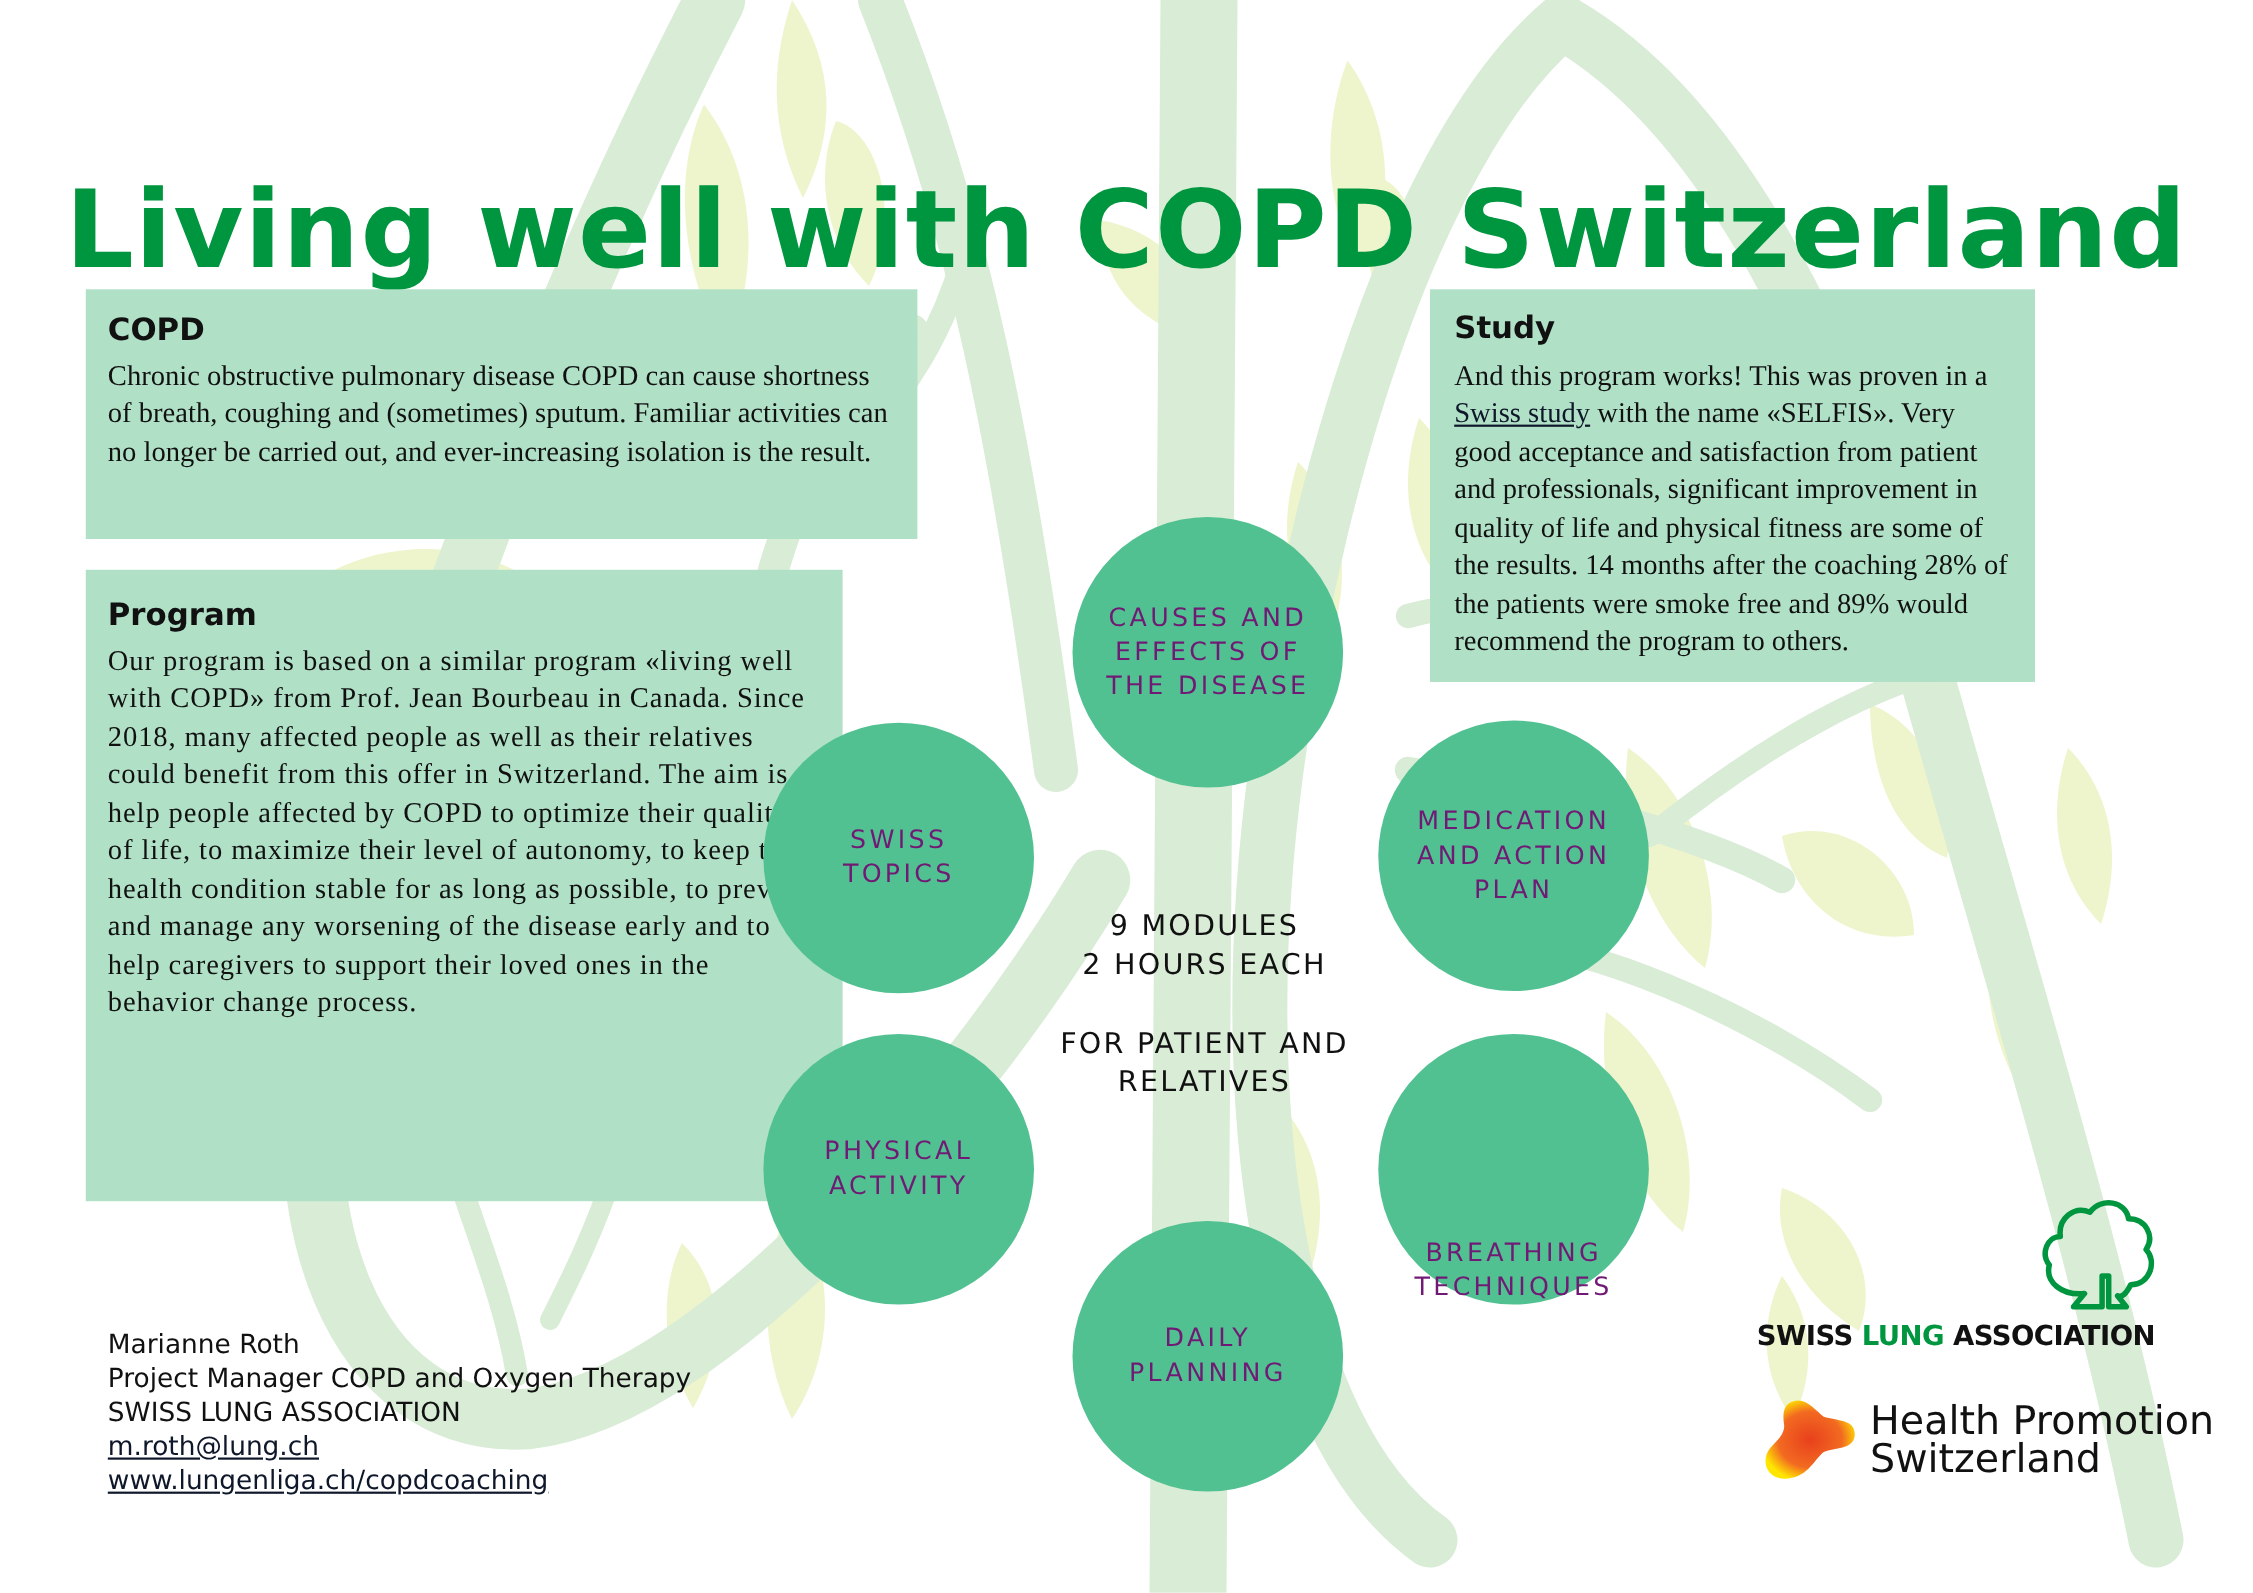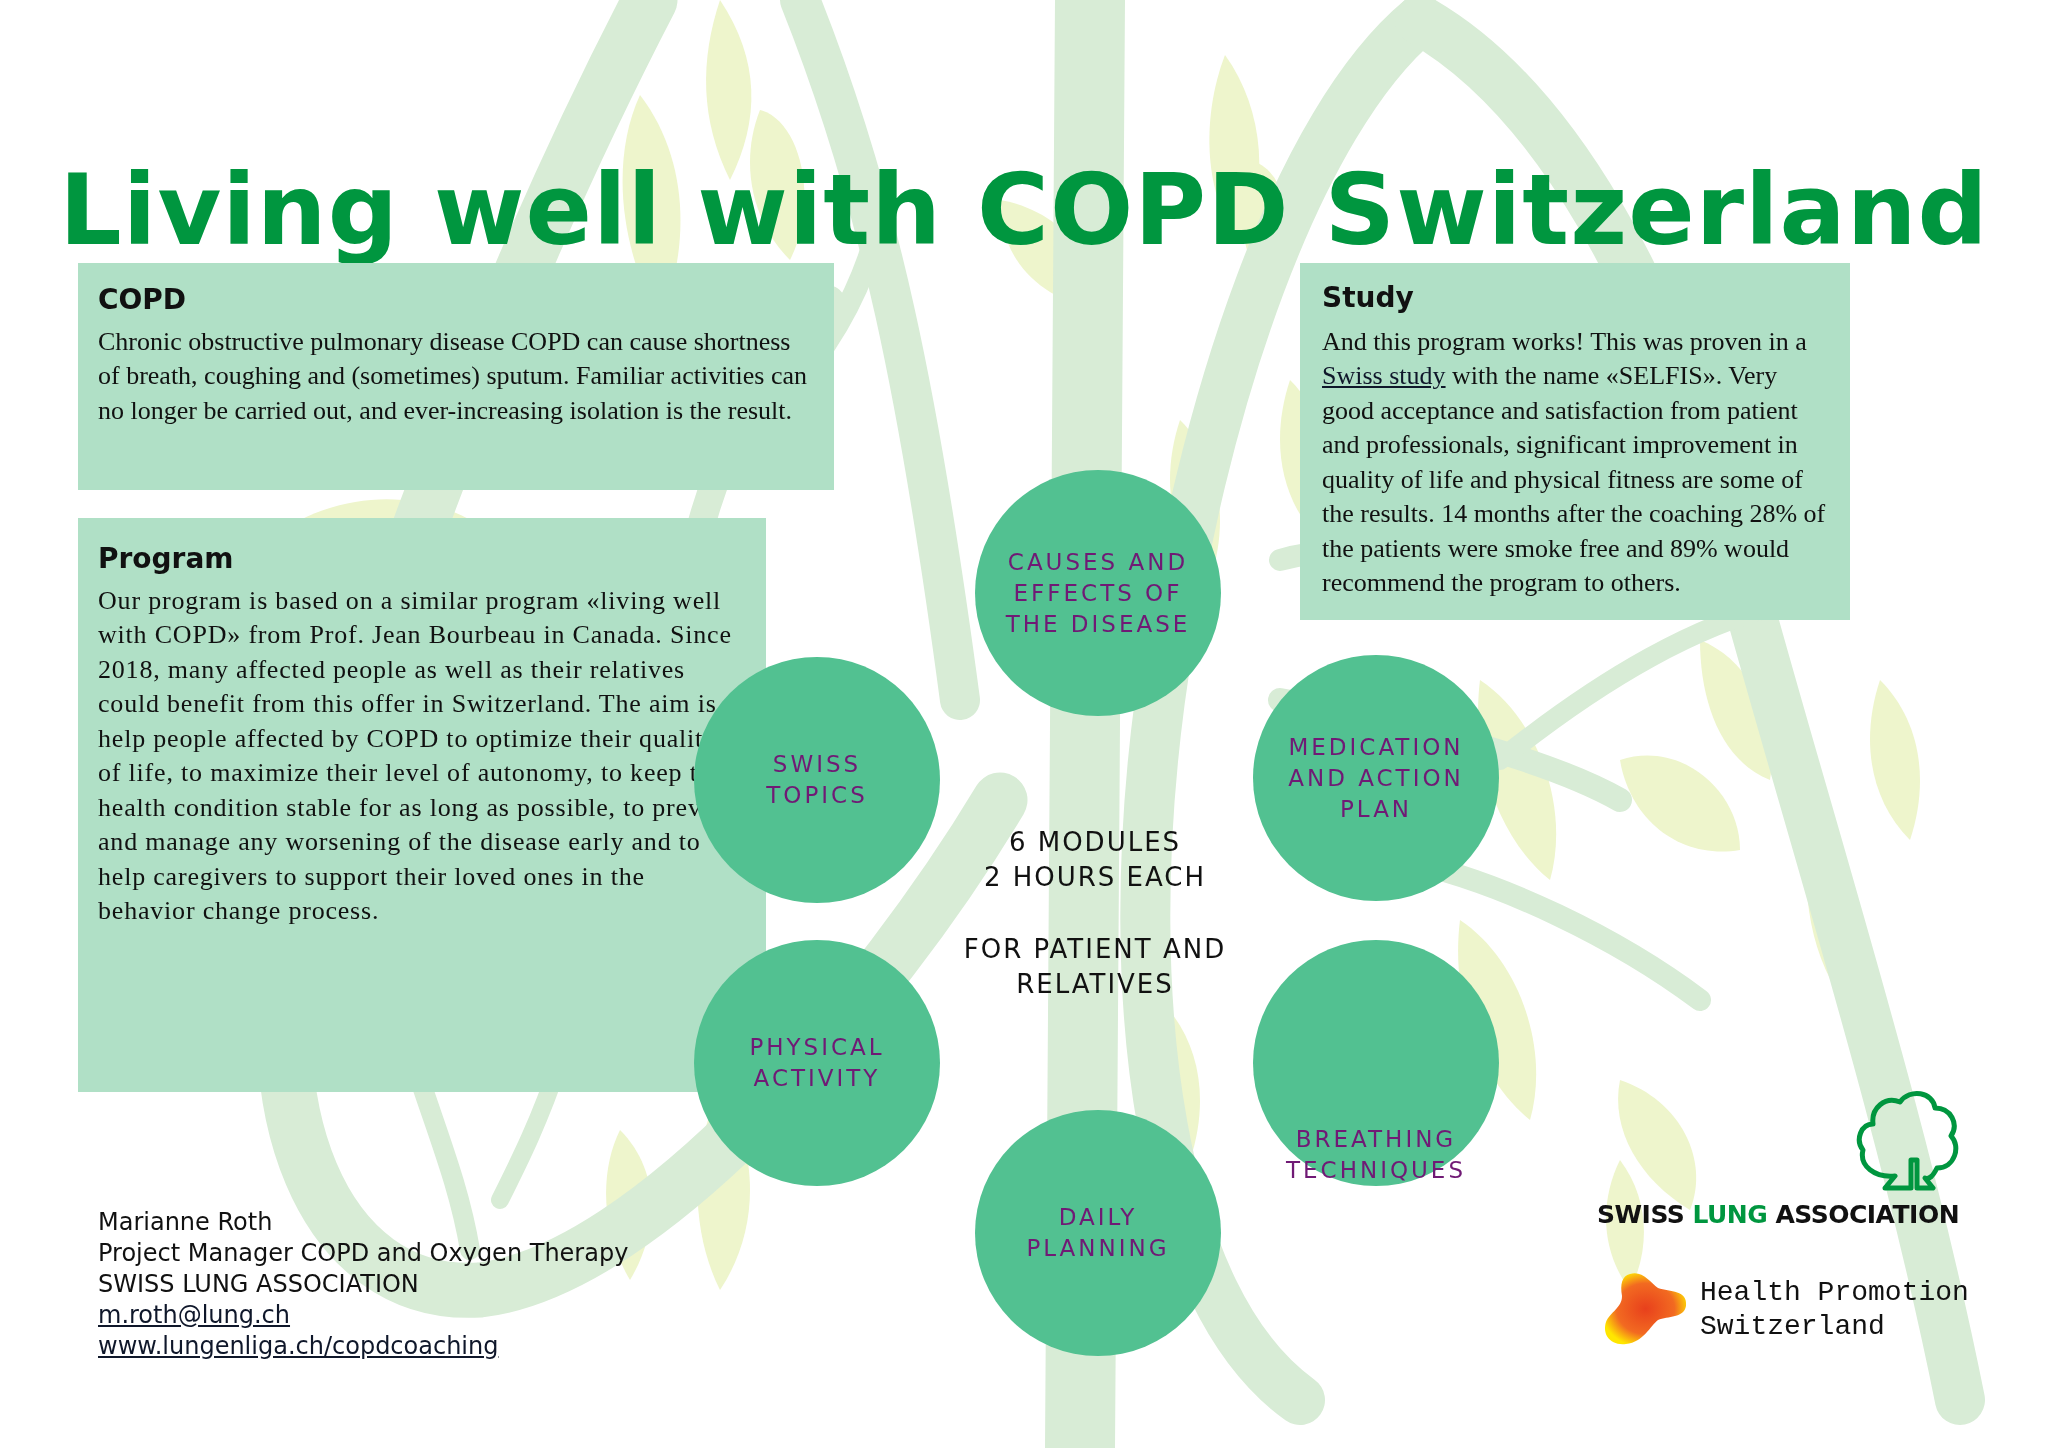--- a/index.html
+++ b/index.html
@@ -23,21 +23,21 @@
   .circle { position:absolute; width:246px; height:246px; border-radius:50%; background:#52c191; z-index:2;
             display:flex; align-items:center; justify-content:center; text-align:center; box-sizing:border-box; }
   .circle span { color:#701a75; font-size:23px; letter-spacing:3px; line-height:31px; white-space:pre-line; display:block; }
   .center-text { position:absolute; left:910px; width:370px; text-align:center; z-index:2;
                  font-size:26px; letter-spacing:2px; line-height:35px; color:#111; white-space:pre-line; }
   .contact { position:absolute; left:98px; top:1207px; z-index:2; font-size:24px; line-height:31px; }
   .contact div { white-space:nowrap; }
   .logos { position:absolute; z-index:2; }
   .sla-text { position:absolute; left:1597px; top:1200px; font-size:25px; font-weight:bold; letter-spacing:-0.5px; color:#111; z-index:2; white-space:nowrap;}
   .sla-text .green { color:#00963f; }
-  .hps-text { position:absolute; left:1700px; top:1276px; font-size:28px; line-height:34px; color:#111; z-index:2; white-space:pre-line;font-family:Liberation Mono, monospace; }
+  .hps-text { position:absolute; left:1700px; top:1276px; font-size:36px; line-height:34px; color:#111; z-index:2; white-space:pre-line; }
 </style>
 </head>
 <body>
 
 <svg class="bg" viewBox="0 0 2048 1448" xmlns="http://www.w3.org/2000/svg">
   <g fill="#eef5cc">
     <path d="M720 0 C700 60 700 120 730 180 C760 120 760 60 720 0Z"></path>
     <path d="M640 95 C610 160 620 250 660 320 C690 250 690 160 640 95Z"></path>
     <path d="M760 110 C800 120 820 200 790 260 C750 220 740 160 760 110Z"></path>
     <path d="M1225 55 C1200 120 1205 200 1240 240 C1270 190 1265 110 1225 55Z"></path>
@@ -123,21 +123,21 @@
 </div>
 <div class="circle" style="left:694px; top:940px;">
   <span>PHYSICAL
 ACTIVITY</span>
 </div>
 <div class="circle" style="left:694px; top:657px;">
   <span>SWISS
 TOPICS</span>
 </div>
 
-<div class="center-text" style="top:825px;">6 MODULES
+<div class="center-text" style="top:825px;">9 MODULES
 2 HOURS EACH</div>
 <div class="center-text" style="top:932px;">FOR PATIENT AND
 RELATIVES</div>
 
 <div class="contact">
   <div>Marianne Roth</div>
   <div>Project Manager COPD and Oxygen Therapy</div>
   <div>SWISS LUNG ASSOCIATION</div>
   <div><a class="link" href="#">m.roth@lung.ch</a></div>
   <div><a class="link" href="#">www.lungenliga.ch/copdcoaching</a></div>

